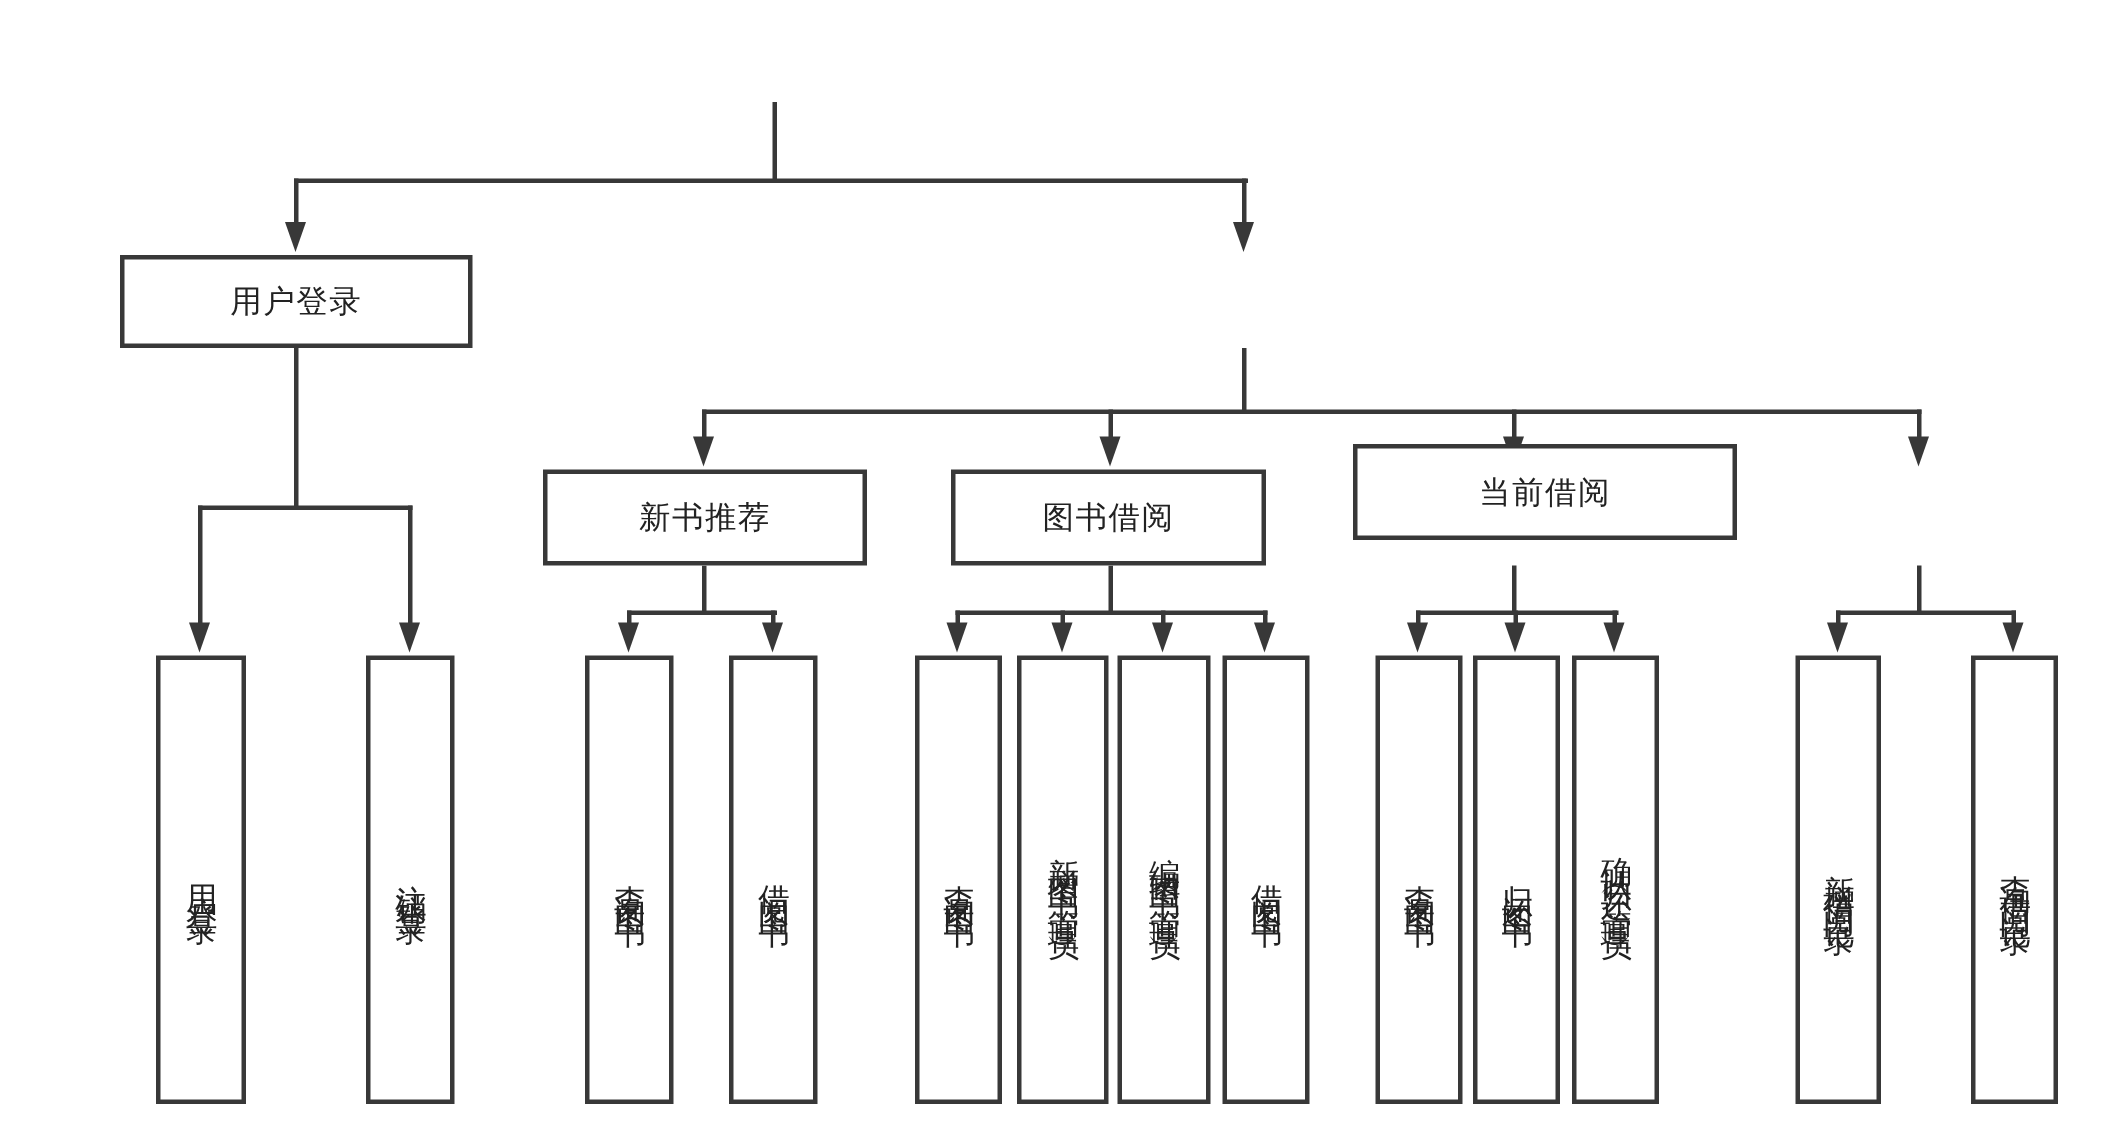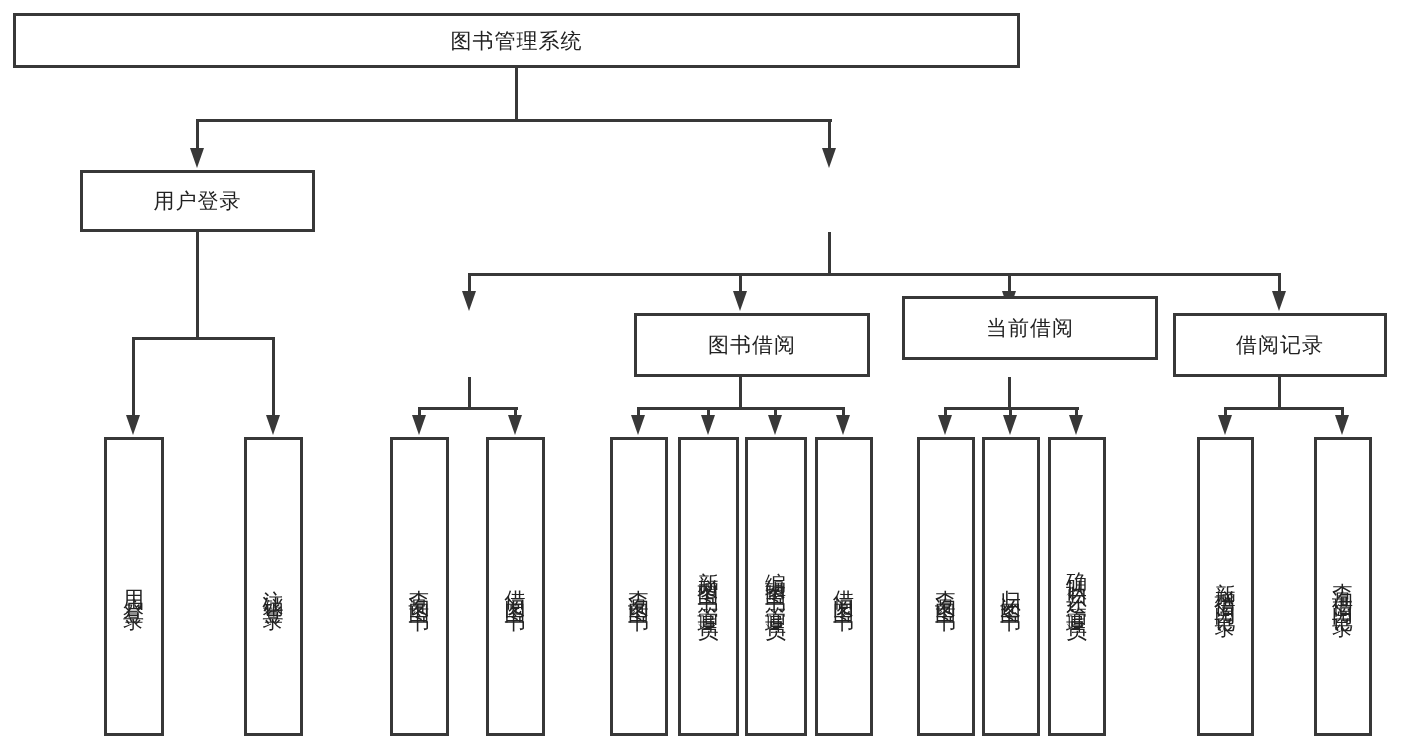--- a/index.html
+++ b/index.html
@@ -54,41 +54,38 @@
     letter-spacing:1px;
     z-index:3;
     white-space:nowrap;
   }
 </style>
 </head>
 <body>
 
 <div id="stage">
 
-  <div class="hbox" style="left:13px;top:13px;width:1007px;height:55px">
-    <span>图书管理系统</span>
-  </div>
 
   <div class="hbox" style="left:80px;top:170px;width:235px;height:62px">
     <span>用户登录</span>
   </div>
 
 
+  <div class="hbox" style="left:362px;top:313px;width:216px;height:64px">
+    <span>新书推荐</span>
+  </div>
 
-  <div class="hbox" style="left:634px;top:313px;width:236px;height:64px">
+  <div class="hbox" style="left:634px;top:313px;width:210px;height:64px">
     <span>图书借阅</span>
   </div>
 
   <div class="hbox" style="left:902px;top:296px;width:256px;height:64px">
     <span>当前借阅</span>
   </div>
 
-  <div class="hbox" style="left:1173px;top:313px;width:214px;height:64px">
-    <span>借阅记录</span>
-  </div>
 
   <div class="vbox" style="left:104px;top:437px;width:60px;height:299px">
     <span class="vtext">用户登录</span>
   </div>
 
   <div class="vbox" style="left:244px;top:437px;width:59px;height:299px">
     <span class="vtext">注销登录</span>
   </div>
 
   <div class="vbox" style="left:390px;top:437px;width:59px;height:299px">

